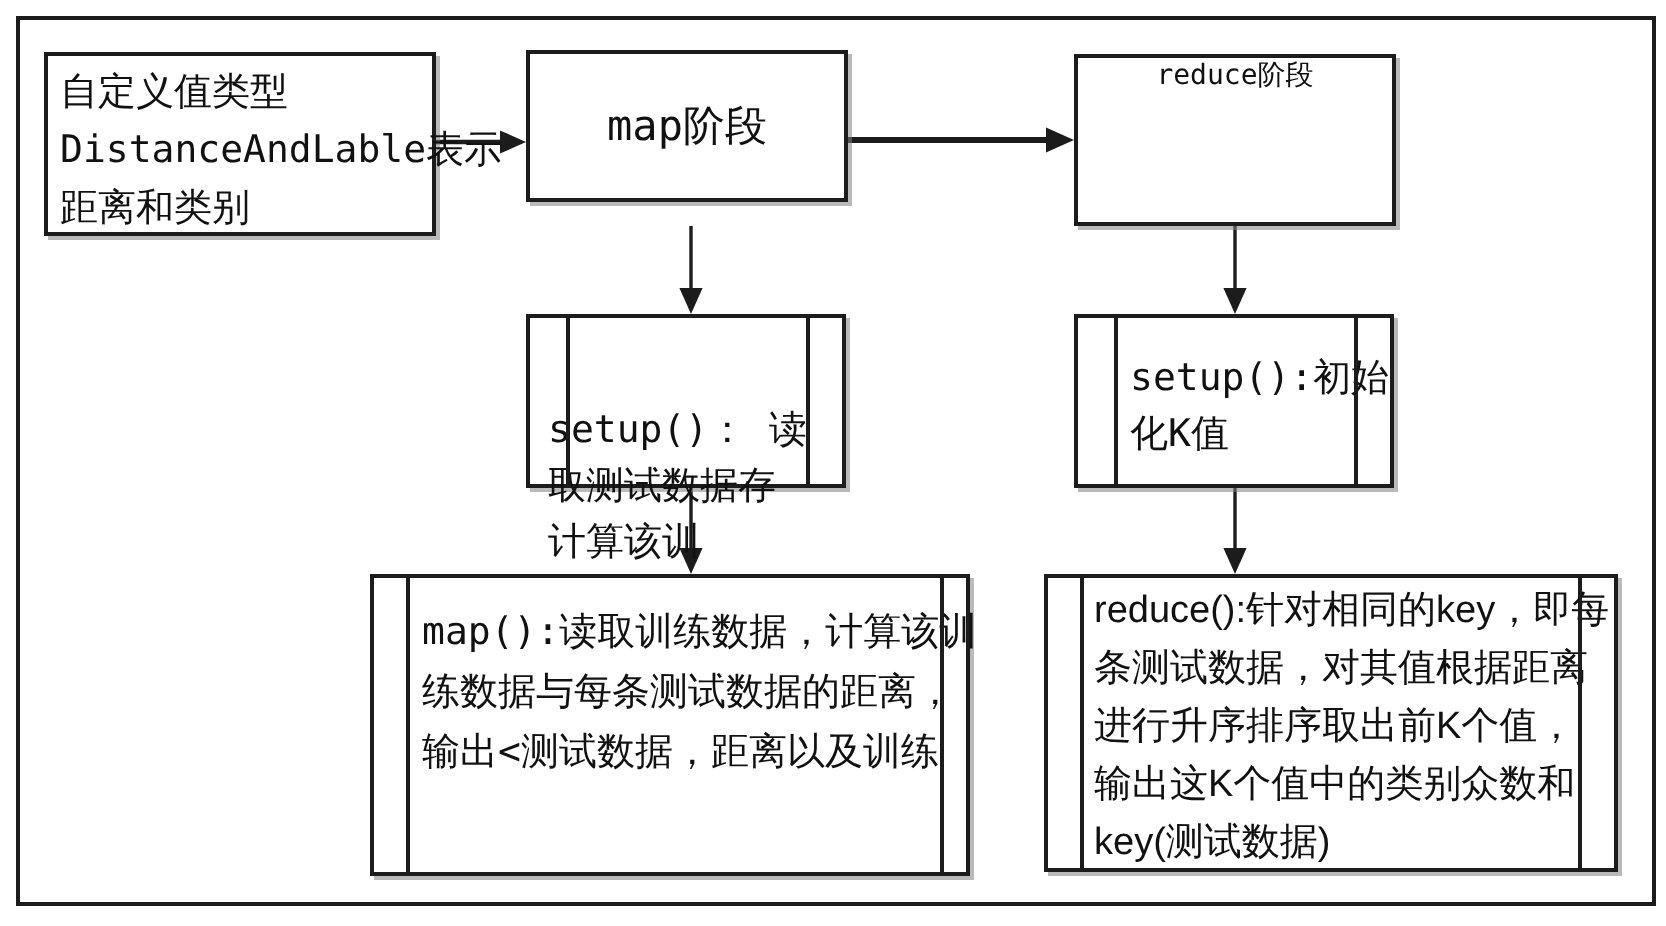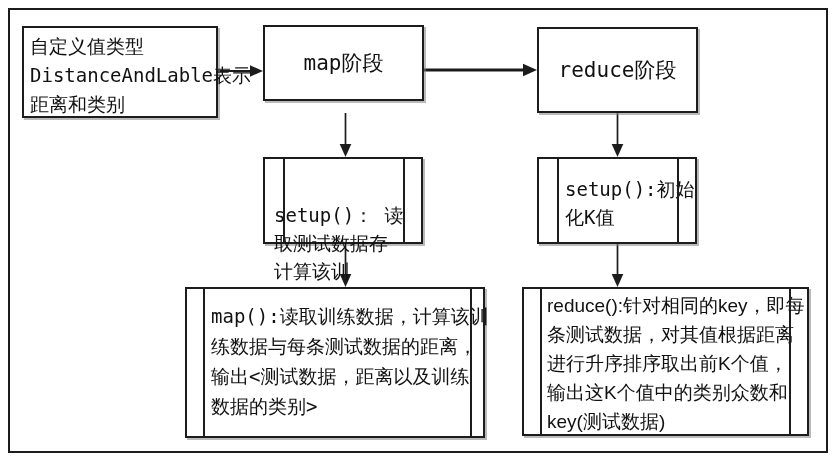--- a/index.html
+++ b/index.html
@@ -46,22 +46,22 @@
     padding: 4px 0 14px 6px;
     font-size: 19px; line-height: 29px;
   }
   #box-map-phase {
     left: 263px; top: 25px; width: 161px; height: 76px;
     display: flex; align-items: center; justify-content: center;
     font-size: 21px;
   }
   #box-reduce-phase {
     left: 537px; top: 27px; width: 161px; height: 86px;
-    display: flex; align-items: center; justify-content: center;
-    font-size: 21px;
+    display: flex; align-items: flex-start; justify-content: center;
+    font-size: 14px;
   }
   #box-map-setup {
     left: 263px; top: 157px; width: 160px; height: 87px;
     font-size: 19px; line-height: 28px;
   }
   #box-map-setup .text { padding: 2px 0 0 9px; margin-top: 40px; }
   #box-reduce-setup {
     left: 537px; top: 157px; width: 160px; height: 87px;
     font-size: 19px; line-height: 28px;
   }
@@ -158,21 +158,20 @@
     </div>
   </div>
 
   <div class="box" id="box-map-func">
     <div class="innerline" style="left:16px"></div>
     <div class="innerline" style="right:11px"></div>
     <div class="text">
       <div class="line">map():读取训练数据，计算该训</div>
       <div class="line">练数据与每条测试数据的距离，</div>
       <div class="line">输出&lt;测试数据，距离以及训练</div>
-      <div class="line">数据的类别&gt;</div>
     </div>
   </div>
 
   <div class="box" id="box-reduce-func">
     <div class="innerline" style="left:16px"></div>
     <div class="innerline" style="right:16px"></div>
     <div class="text">
       <div class="line">reduce():针对相同的key，即每</div>
       <div class="line">条测试数据，对其值根据距离</div>
       <div class="line">进行升序排序取出前K个值，</div>

